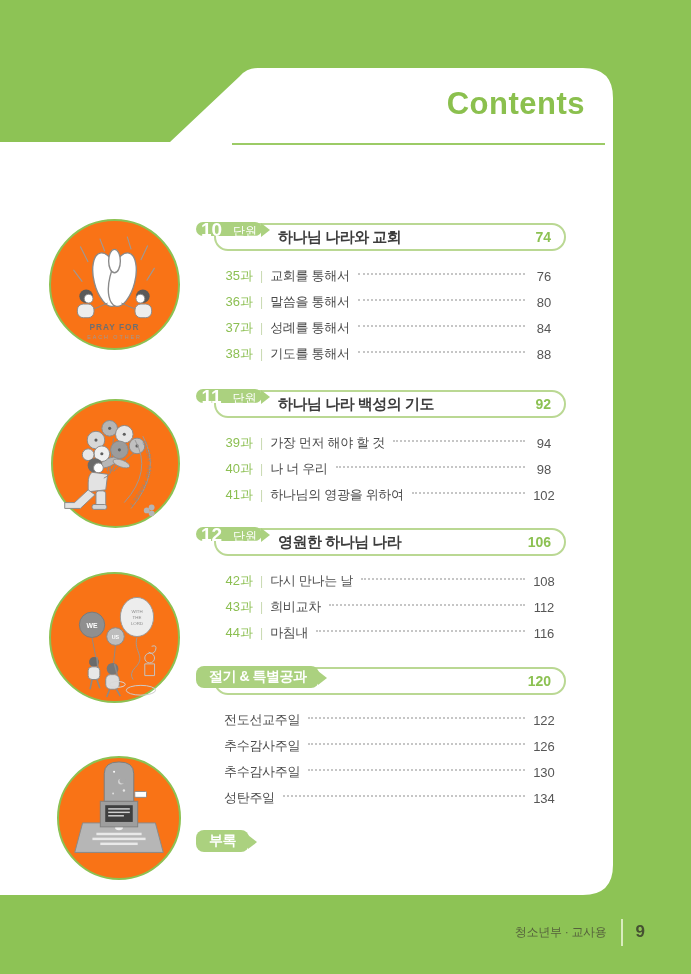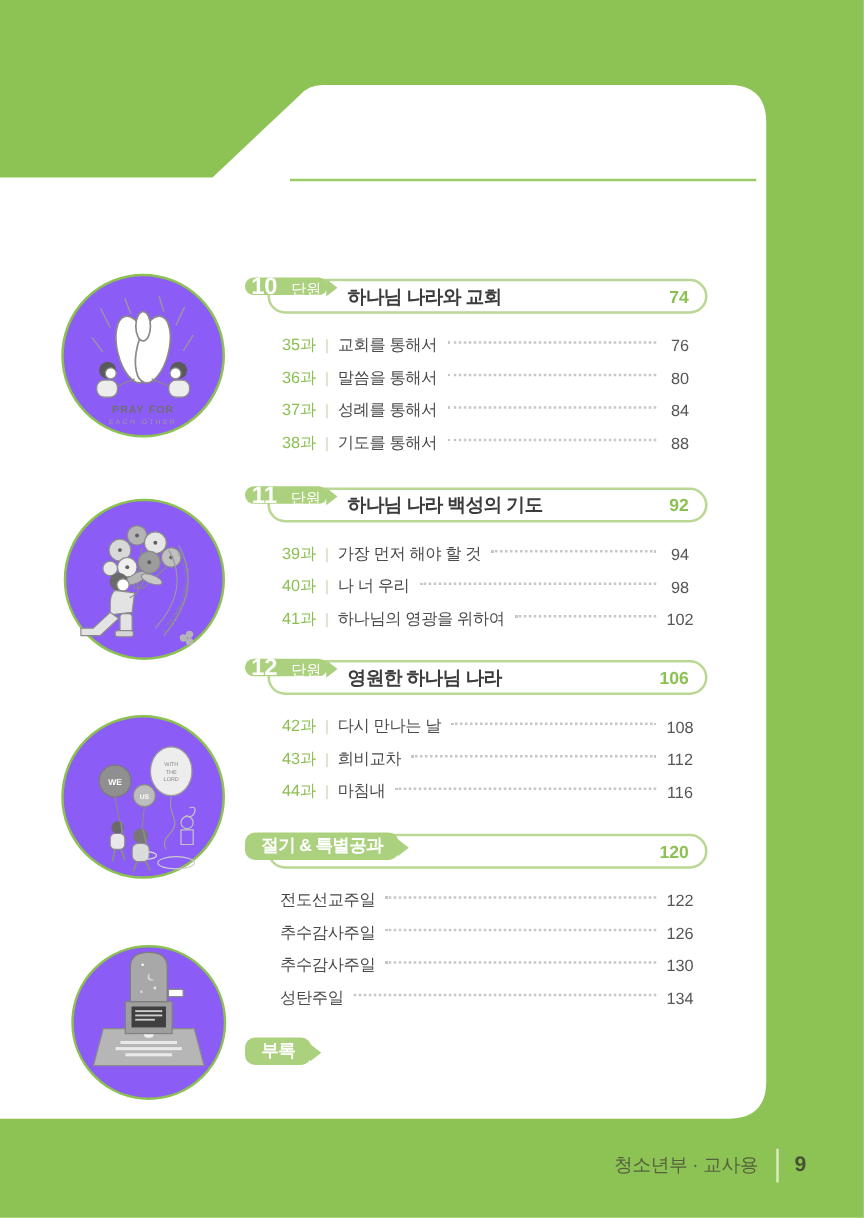--- a/index.html
+++ b/index.html
@@ -7,21 +7,21 @@
   #page{position:relative;width:691px;height:974px;background:#8dc355;overflow:hidden;}
 
   
   #white-shape{position:absolute;left:0;top:0;}
 
   
   .contents-title{position:absolute;top:86px;right:106px;font-size:31px;font-weight:800;color:#8bc04e;letter-spacing:0.5px;}
   .contents-underline{position:absolute;top:143px;left:232px;width:373px;height:2px;background:#9ccb66;}
 
   
-  .circle{position:absolute;background:#8b5cf6;border:2.5px solid #8cc152;border-radius:50%;box-sizing:border-box;}
+  .circle{position:absolute;background:#f97316;border:2.5px solid #8cc152;border-radius:50%;box-sizing:border-box;}
   #circle-1{left:49px;top:219px;width:131px;height:131px;}
   #circle-2{left:51px;top:399px;width:129px;height:129px;}
   #circle-3{left:49px;top:572px;width:131px;height:131px;}
   #circle-4{left:57px;top:756px;width:124px;height:124px;}
   .circle svg{position:absolute;left:0;top:0;width:100%;height:100%;}
 
   
   .section{position:absolute;left:196px;width:370px;}
   .sec-header{position:relative;height:30px;}
   .sec-box{position:absolute;left:18px;right:0;top:1px;height:28px;box-sizing:border-box;
@@ -42,34 +42,35 @@
   .row{height:26px;display:flex;align-items:center;font-size:13px;}
   .row .num{width:57px;text-align:right;color:#8cbf52;white-space:nowrap;}
   .row .sep{color:#c8d9b0;margin:0 7px;font-size:12px;}
   .row.no-num{padding-left:28px;}
   .row .label{color:#4a4a4a;letter-spacing:-0.3px;white-space:nowrap;}
   .row .dots{flex:1;border-bottom:2px dotted #c6c6c6;margin:0 8px 5px 8px;min-width:20px;}
   .row .page{color:#565656;min-width:22px;text-align:center;}
 
   
   .footer{position:absolute;top:917px;right:46px;display:flex;align-items:center;height:30px;}
-  .footer-label{font-size:15px;color:#55613c;letter-spacing:-0.3px;}
+  .footer-label{font-size:12px;color:#55613c;letter-spacing:-0.3px;}
   .footer-sep{width:2px;height:27px;background:#d9ecbe;margin:0 13px 0 14px;}
   .footer-page{font-size:17px;font-weight:bold;color:#465132;}
 </style>
 </head>
 <body>
 
 <div id="page">
 
   <svg id="white-shape" width="691" height="974" viewBox="0 0 691 974">
     <path d="M0,142 L170,142 L240,76 Q247,68 258,68 L583,68 Q613,68 613,98
              L613,865 Q613,895 583,895 L0,895 Z" fill="#ffffff"></path>
   </svg>
 
+  <div class="contents-title">Contents</div>
   <div class="contents-underline"></div>
 
   <div class="circle" id="circle-1">
     <svg viewBox="0 0 130 130">
       <g stroke="#9a9a9a" stroke-width="1.1" fill="none">
         <path d="M30 26 L38 42"></path>
           <path d="M50 18 L55 31"></path>
           <path d="M78 16 L82 29"></path>
         <path d="M99 25 L92 40"></path>
           <path d="M23 50 L32 62"></path>

